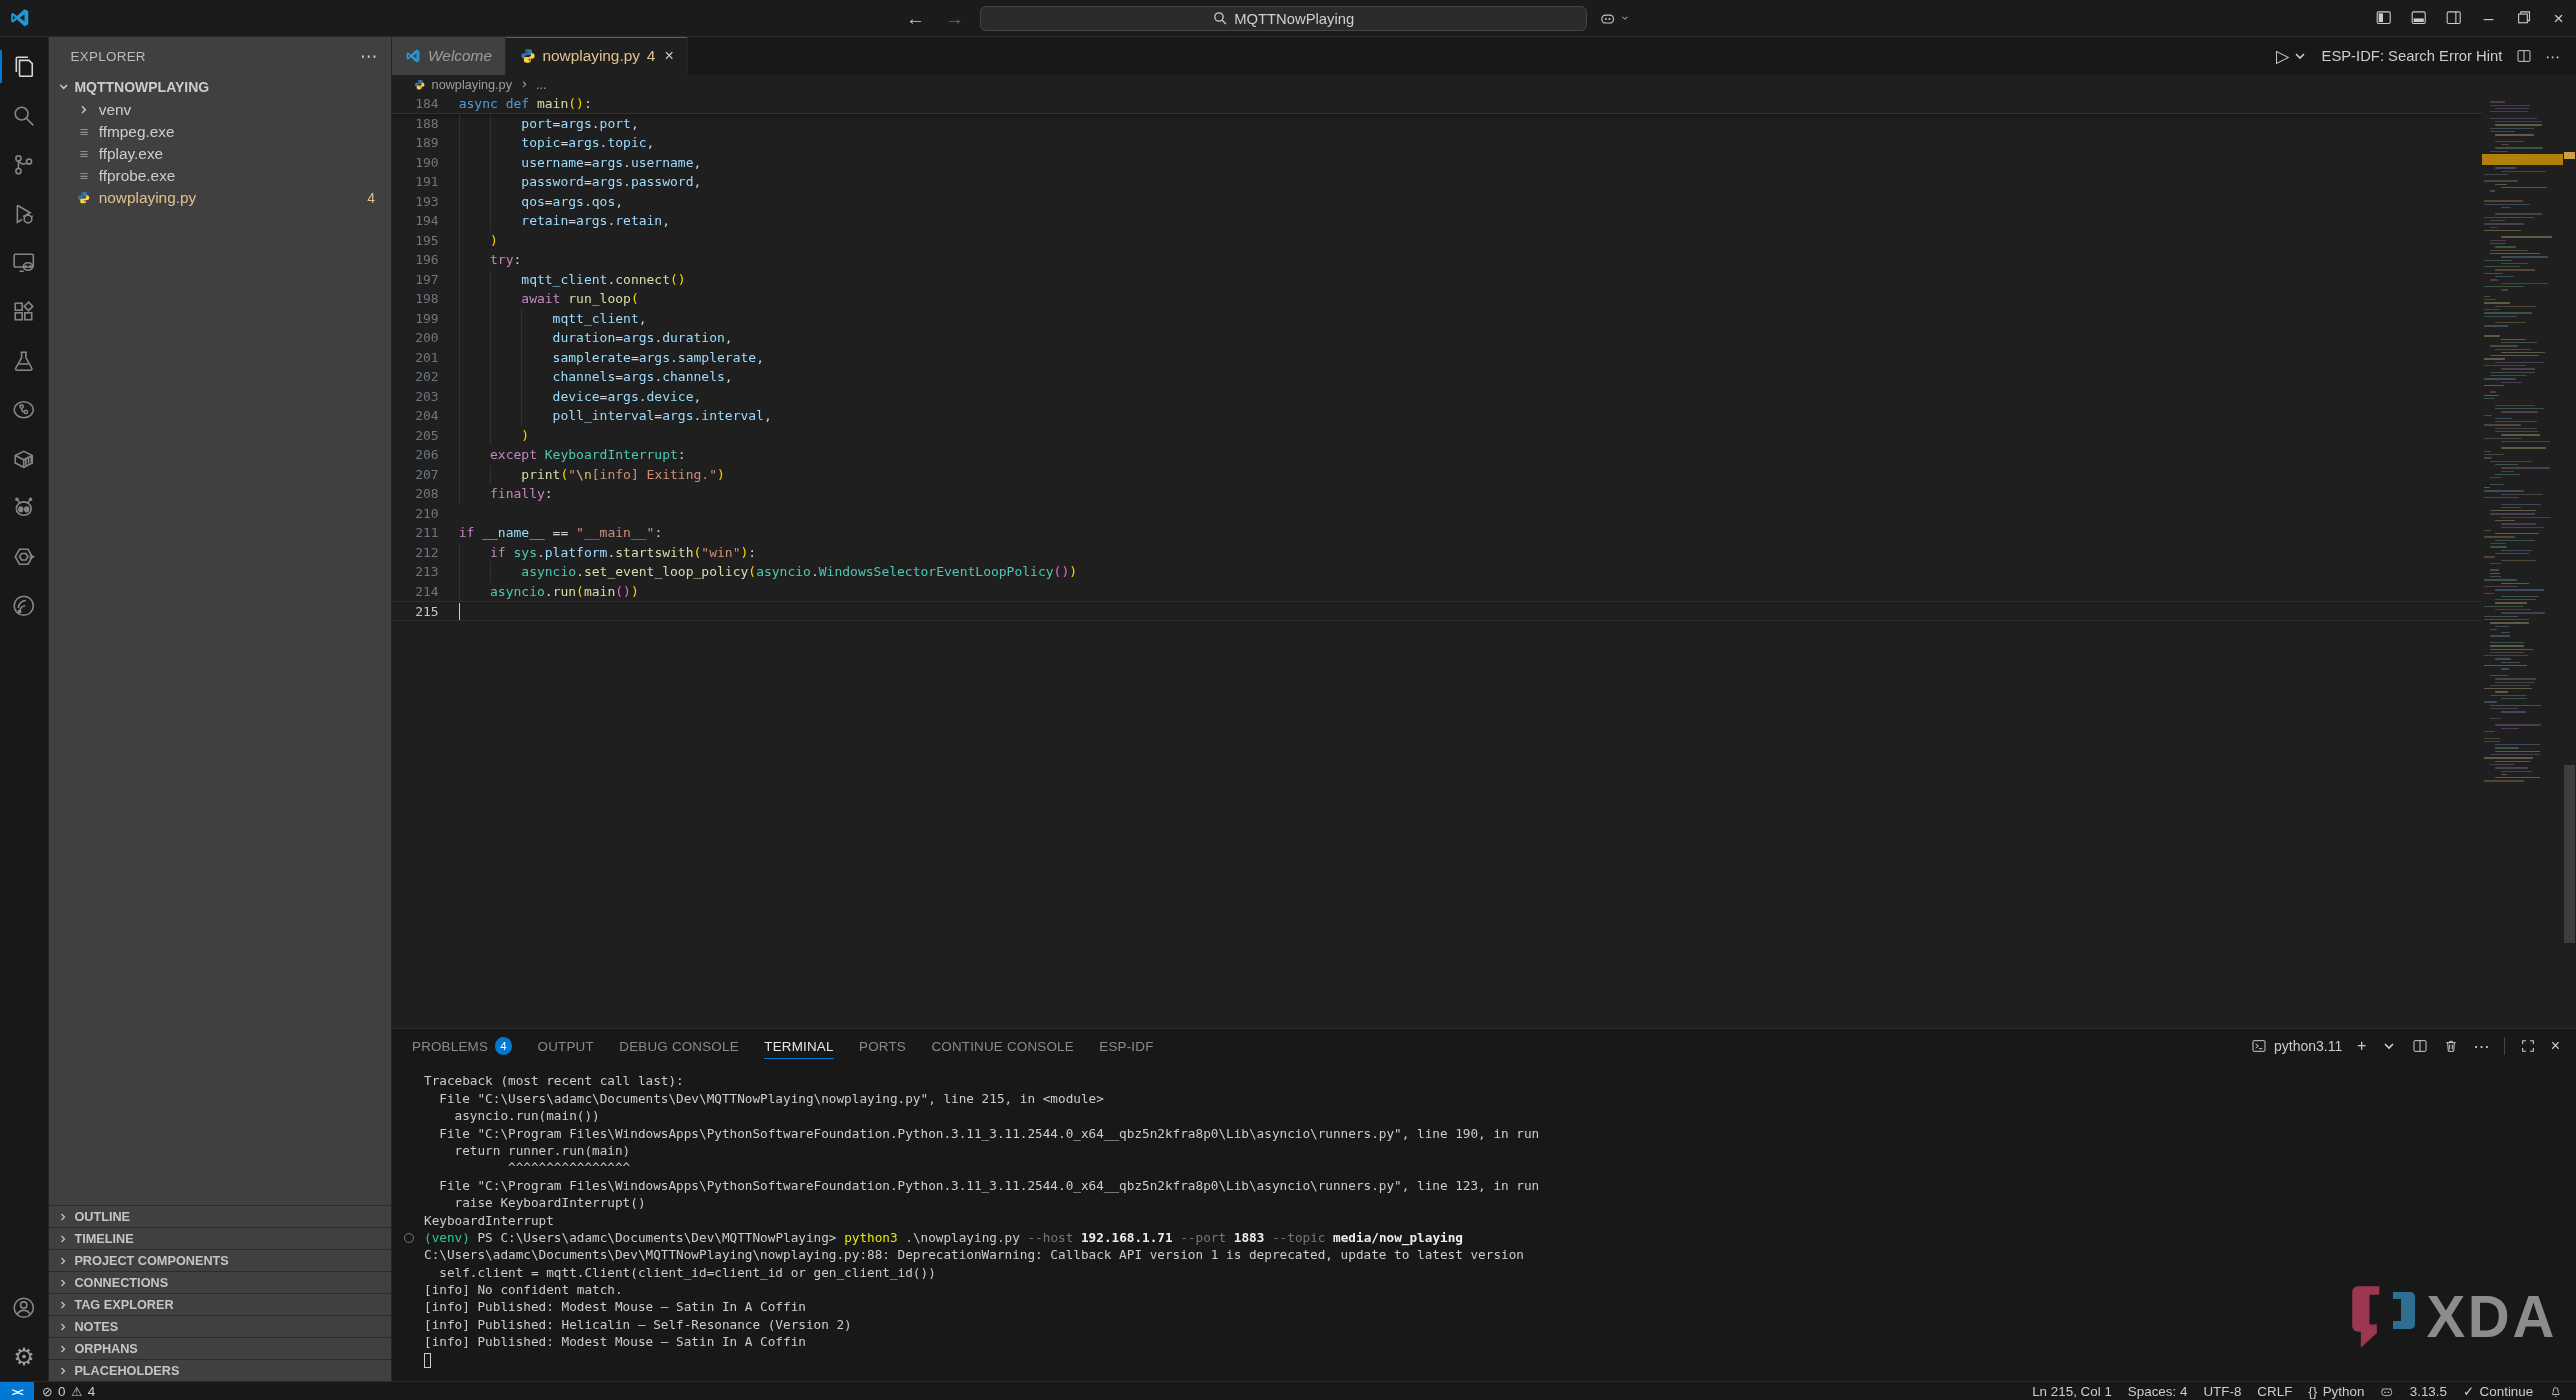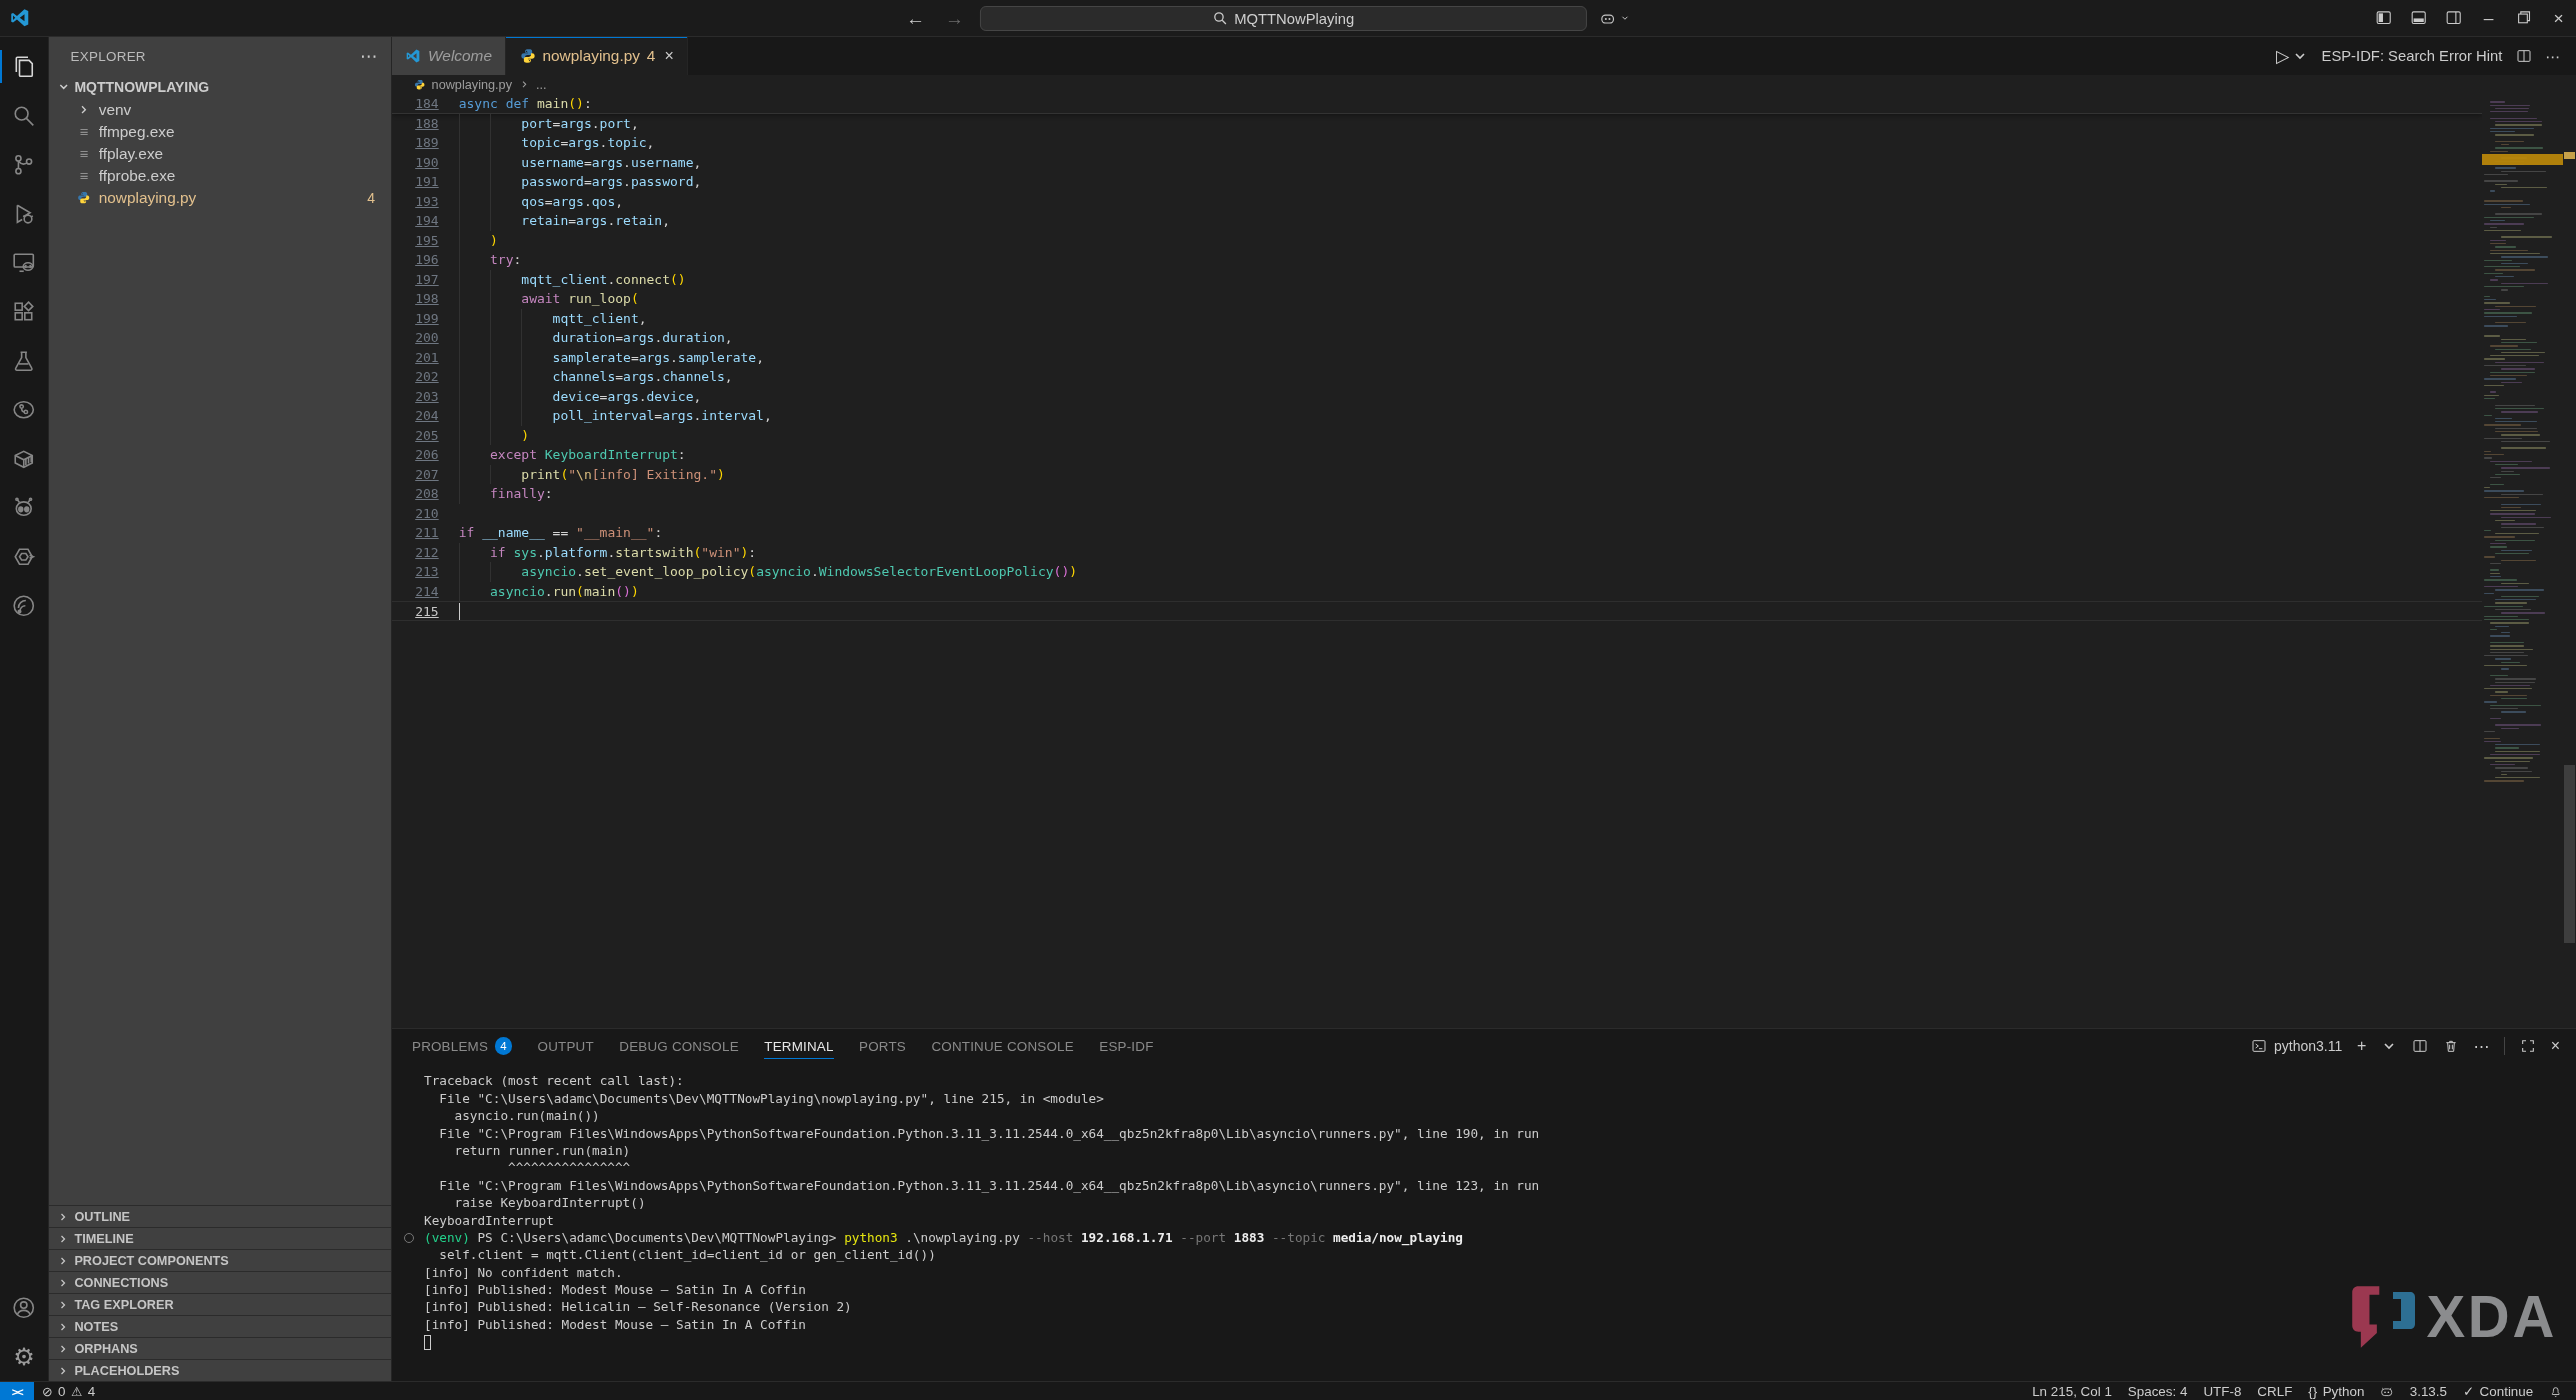--- a/index.html
+++ b/index.html
@@ -90,21 +90,21 @@
   .breadcrumb .pyicon { width:11.4px; height:11.4px; }
   .breadcrumb svg.chev { width:10.7px; height:10.7px; }
 
   
   .editor-wrap { flex:1; display:flex; min-height:0; position:relative; }
   .code-area { flex:1; overflow:hidden; font-family:"DejaVu Sans Mono", monospace;
     font-size:13px; line-height:19.5px; }
   .code-line, .sticky-line { display:flex; height:19.5px; white-space:pre; }
   .sticky-line { border-bottom:0.7px solid #333333; background:#1f1f1f;
     box-shadow:0 2px 4px rgba(0,0,0,.3); }
-  .gutter { width:40px; flex:none; text-align:right; color:#6e7681; padding-right:0; margin-left:6.7px;text-decoration:underline; }
+  .gutter { width:40px; flex:none; text-align:right; color:#6e7681; padding-right:0; margin-left:6.7px; }
   .code-text { margin-left:20px; position:relative; flex:1; }
   .guide { position:absolute; top:0; bottom:0; border-left:0.7px solid #313131; }
   .code-line.current { border-top:0.7px solid #2e2e2e; border-bottom:0.7px solid #2e2e2e; }
   .code-line.current .gutter { color:#c6c6c6; }
   .cursor { position:absolute; left:0; top:1.3px; width:1.3px; height:17px; background:#cccccc; }
 
   .tk-kw{color:#569cd6} .tk-ctrl{color:#c586c0} .tk-fn{color:#dcdcaa} .tk-var{color:#9cdcfe}
   .tk-cls{color:#4ec9b0} .tk-str{color:#ce9178} .tk-esc{color:#d7ba7d} .tk-p{color:#d4d4d4}
   .tk-b1{color:#ffd700} .tk-b2{color:#da70d6} .tk-txt{color:#cccccc}
   .tk-green{color:#23d18b} .tk-yellow{color:#e5e510} .tk-dim{color:#767676}
@@ -803,20 +803,21 @@
               <div class="term-line"><span class="tk-txt">Traceback (most recent call last):</span></div>
               <div class="term-line"><span class="tk-txt">  File "C:\Users\adamc\Documents\Dev\MQTTNowPlaying\nowplaying.py", line 215, in &lt;module&gt;</span></div>
               <div class="term-line"><span class="tk-txt">    asyncio.run(main())</span></div>
               <div class="term-line"><span class="tk-txt">  File "C:\Program Files\WindowsApps\PythonSoftwareFoundation.Python.3.11_3.11.2544.0_x64__qbz5n2kfra8p0\Lib\asyncio\runners.py", line 190, in run</span></div>
               <div class="term-line"><span class="tk-txt">    return runner.run(main)</span></div>
               <div class="term-line"><span class="tk-txt">           ^^^^^^^^^^^^^^^^</span></div>
               <div class="term-line"><span class="tk-txt">  File "C:\Program Files\WindowsApps\PythonSoftwareFoundation.Python.3.11_3.11.2544.0_x64__qbz5n2kfra8p0\Lib\asyncio\runners.py", line 123, in run</span></div>
               <div class="term-line"><span class="tk-txt">    raise KeyboardInterrupt()</span></div>
               <div class="term-line"><span class="tk-txt">KeyboardInterrupt</span></div>
               <div class="term-line decorated"><span class="tk-green">(venv)</span><span class="tk-txt"> PS C:\Users\adamc\Documents\Dev\MQTTNowPlaying&gt; </span><span class="tk-yellow">python3</span><span class="tk-txt"> .\nowplaying.py </span><span class="tk-dim">--host</span><span class="tk-bold"> 192.168.1.71 </span><span class="tk-dim">--port</span><span class="tk-bold"> 1883 </span><span class="tk-dim">--topic</span><span class="tk-bold"> media/now_playing</span></div>
+              <div class="term-line"><span class="tk-txt">C:\Users\adamc\Documents\Dev\MQTTNowPlaying\nowplaying.py:88: DeprecationWarning: Callback API version 1 is deprecated, update to latest version</span></div>
               <div class="term-line"><span class="tk-txt">  self.client = mqtt.Client(client_id=client_id or gen_client_id())</span></div>
               <div class="term-line"><span class="tk-txt">[info] No confident match.</span></div>
               <div class="term-line"><span class="tk-txt">[info] Published: Modest Mouse — Satin In A Coffin</span></div>
               <div class="term-line"><span class="tk-txt">[info] Published: Helicalin — Self-Resonance (Version 2)</span></div>
               <div class="term-line"><span class="tk-txt">[info] Published: Modest Mouse — Satin In A Coffin</span></div>
               <div class="term-line"><span class="term-cursor"></span></div>
             </div>
         </div>
         <div class="xda">
           <svg viewBox="0 0 52 104">

